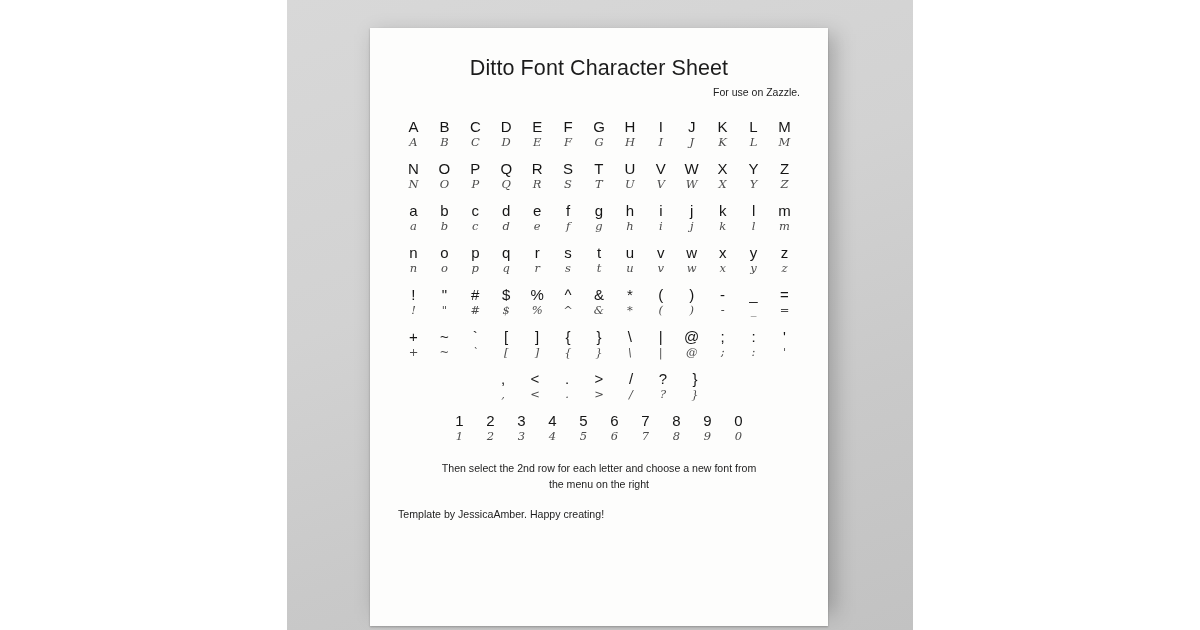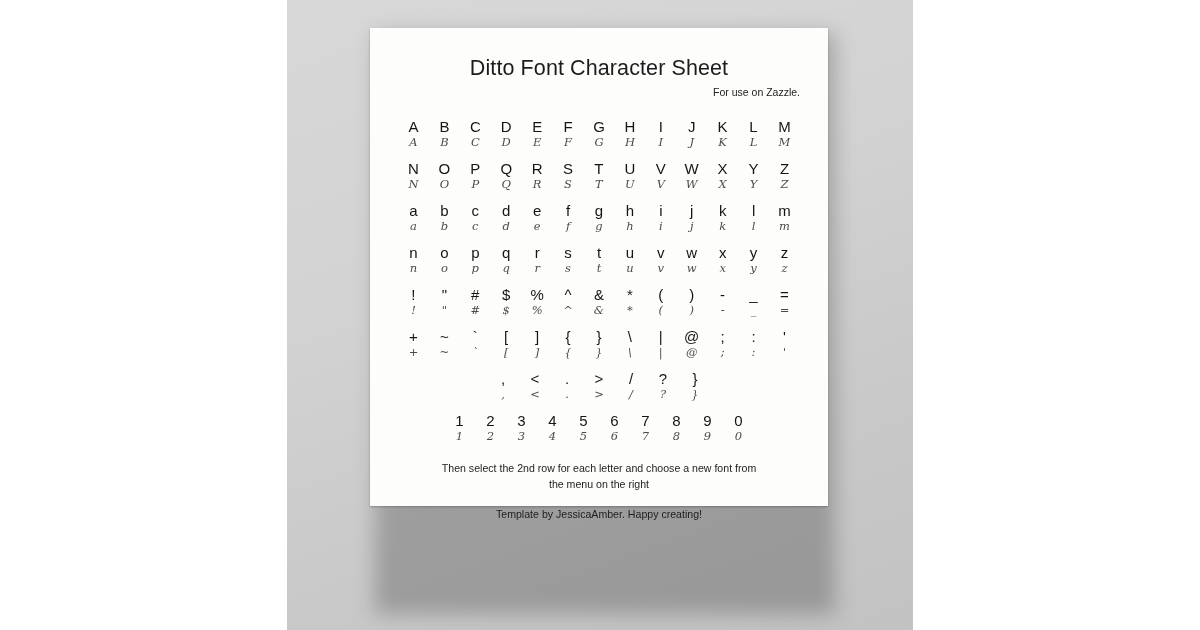--- a/index.html
+++ b/index.html
@@ -38,21 +38,21 @@
     background: rgba(0,0,0,0.22);
     filter: blur(10px);
     transform: translate(5px, 6px);
   }
 
   #poster {
     position: absolute;
     left: 370px;
     top: 28px;
     width: 458px;
-    height: 478px;
+    height: 598px;
     background: #fdfdfc;
     box-shadow: 0 1px 2px rgba(0,0,0,0.25);
   }
 
   .poster-inner {
     position: absolute;
     left: 0; top: 0; right: 0; bottom: 0;
     padding: 18px 28px 12px 28px;
     box-sizing: border-box;
   }
@@ -118,21 +118,21 @@
     margin-top: 18px;
     text-align: center;
     font-size: 10.6px;
     color: #1d1d1d;
     line-height: 15.5px;
     padding: 0 14px;
   }
 
   .footer-credit {
     margin-top: 16px;
-    text-align: center;
+    text-align: left;
     font-size: 10.6px;
     color: #1d1d1d;
   }
 </style>
 </head>
 <body>
 
 <div id="stage">
 
   <div id="backdrop"></div>

